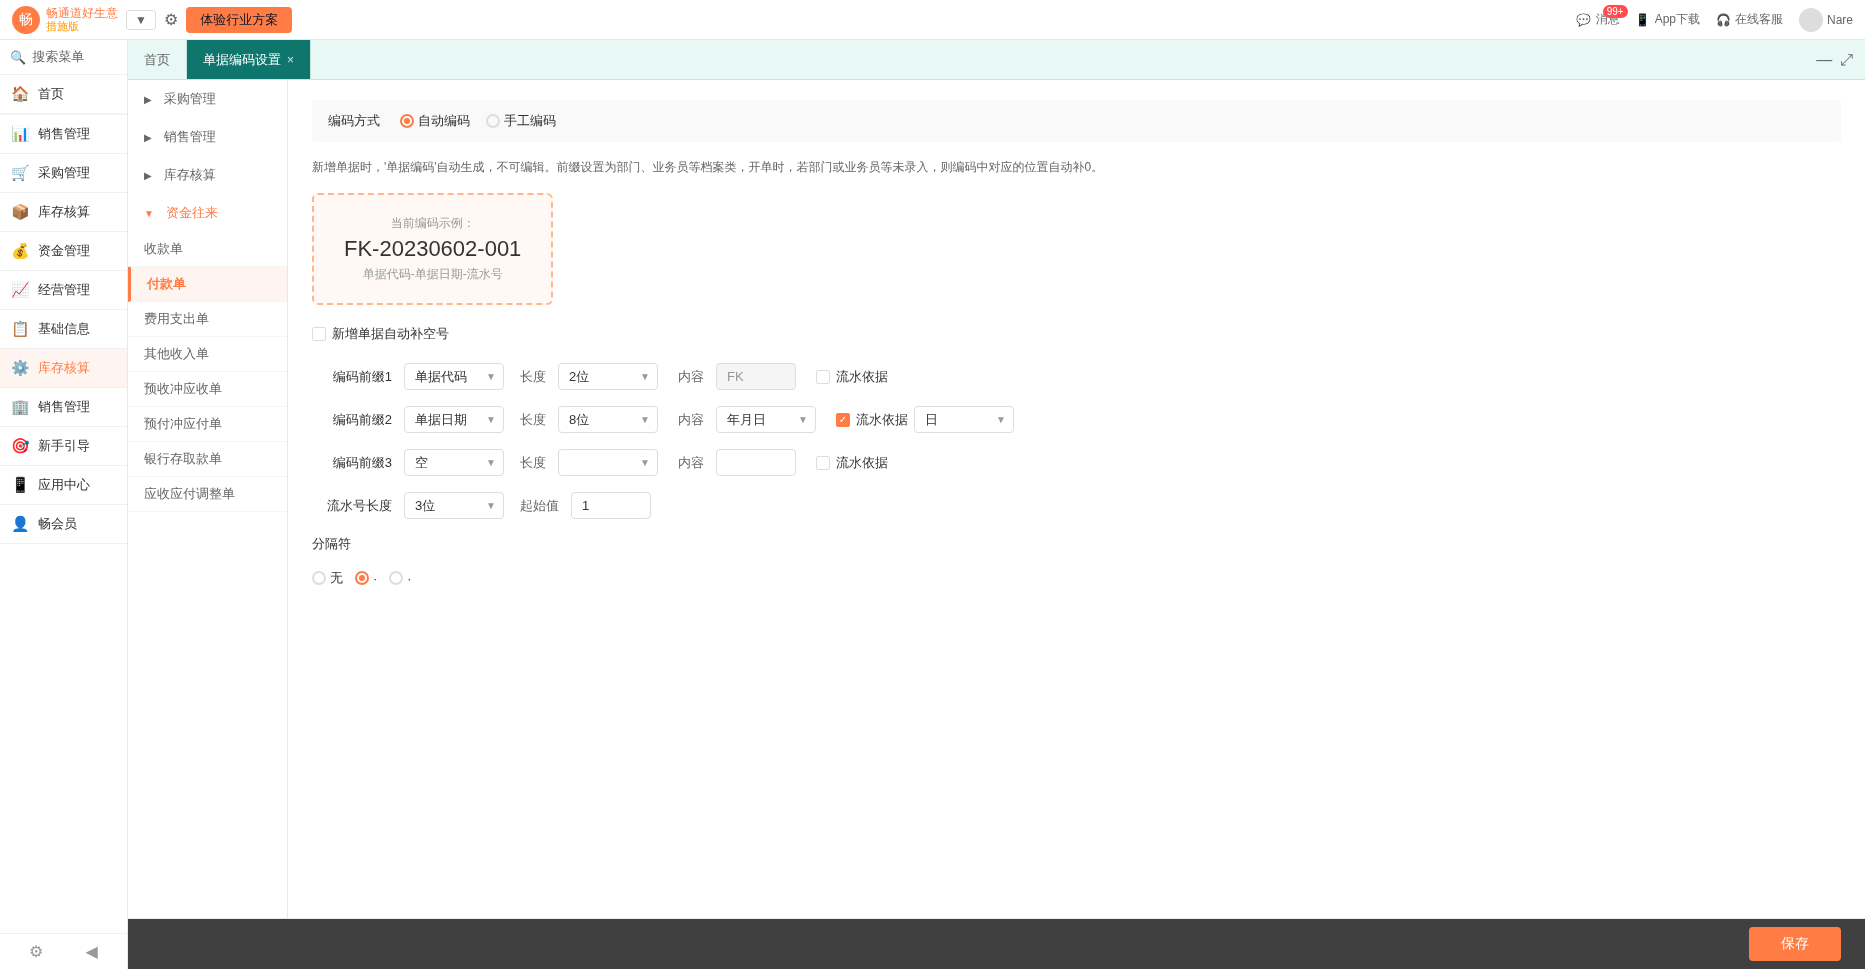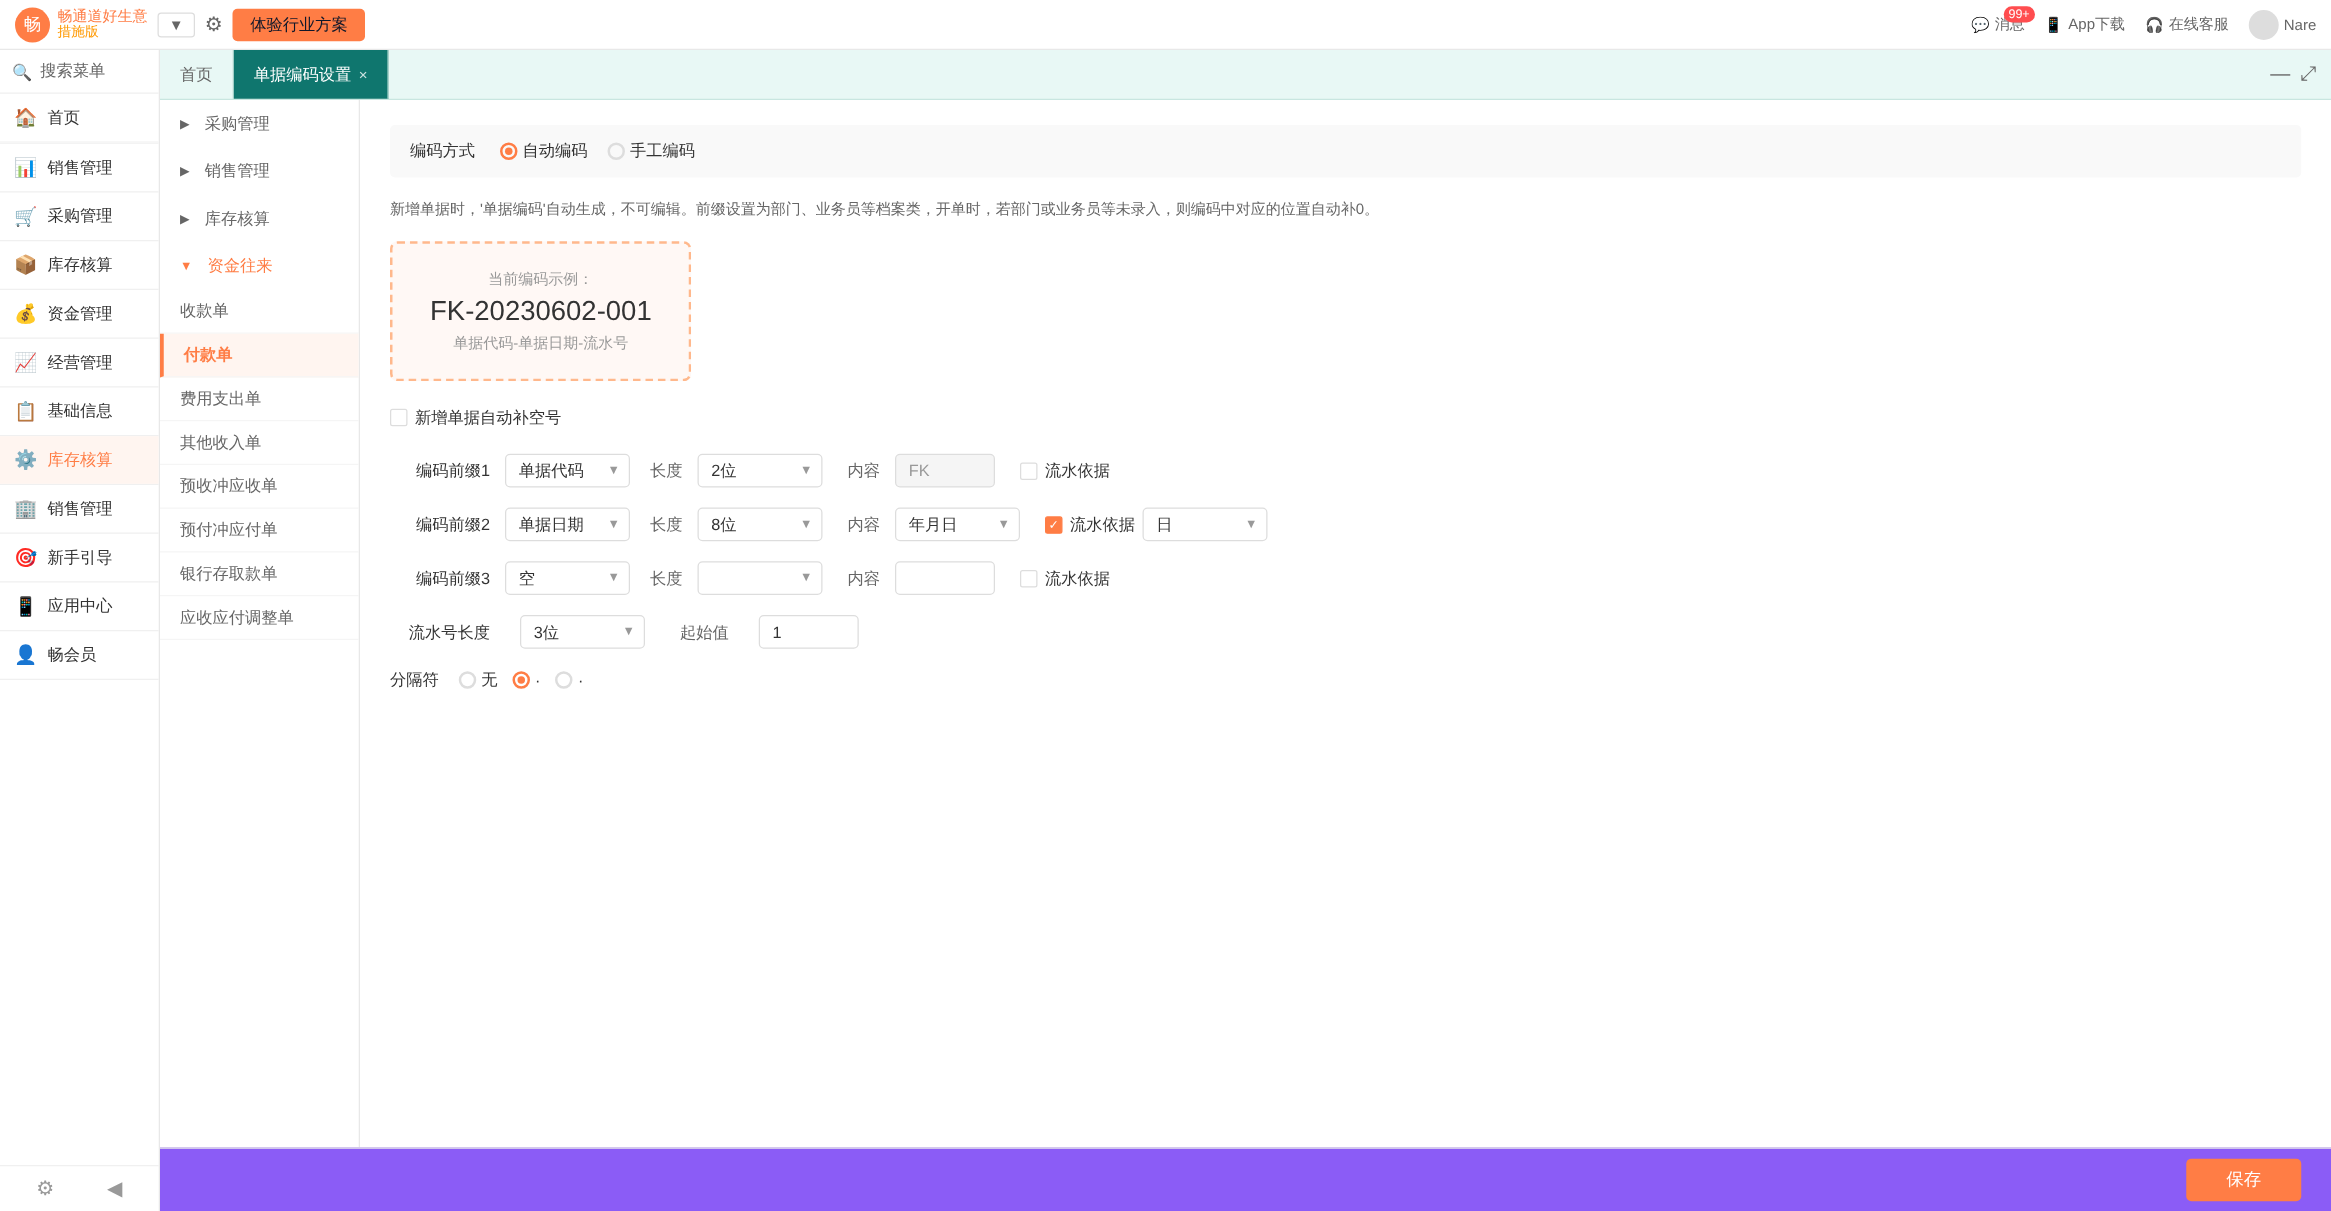--- a/index.html
+++ b/index.html
@@ -76,29 +76,29 @@
     .select-wrapper { position: relative; display: inline-flex; align-items: center; }
     .select-wrapper::after { content: '▼'; position: absolute; right: 8px; font-size: 10px; color: #999; pointer-events: none; }
     .form-input { border: 1px solid #ddd; border-radius: 4px; padding: 5px 10px; font-size: 13px; color: #333; background: #fff; }
     .form-input.readonly { background: #f5f5f5; color: #999; }
     .length-label { font-size: 13px; color: #666; margin-left: 4px; }
     .content-label { font-size: 13px; color: #666; margin-left: 8px; }
     .flow-check-group { display: flex; align-items: center; gap: 6px; margin-left: 8px; }
     .flow-check-label { font-size: 13px; color: #333; }
 
     
-    .serial-row { display: flex; align-items: center; gap: 24px; margin-bottom: 16px; }
-
-    
-    .separator-row { display: flex; align-items: flex-start; gap: 16px; margin-bottom: 20px; }
+    .serial-row { display: flex; align-items: center; gap: 12px; margin-bottom: 16px; }
+
+    
+    .separator-row { display: flex; align-items: flex-start; gap: 16px; margin-bottom: 20px; flex-direction: column; }
     .sep-label { font-size: 13px; color: #333; }
     .sep-options { display: flex; align-items: center; gap: 12px; }
 
     
-    .bottom-bar { background: #8b5cf6; border-top: 1px solid #e8e8e8; padding: 8px 24px; display: flex; align-items: flex-start; justify-content: flex-end; flex-shrink: 0; }
+    .bottom-bar { background: #404040; border-top: 1px solid #e8e8e8; padding: 8px 24px; display: flex; align-items: flex-start; justify-content: flex-end; flex-shrink: 0; }
     .save-btn { background: #ff7d45; color: white; border: none; border-radius: 4px; padding: 8px 32px; font-size: 14px; cursor: pointer; }
     .submenu-item { padding: 8px 16px; font-size: 13px; color: #666; cursor: pointer; border-bottom: 1px solid #f5f5f5; }
     .submenu-item.active { background: #fff5f0; color: #ff7d45; font-weight: bold; }
 
     .nav-section { border-bottom: 1px solid #f0f0f0; }
     .nav-section-header { padding: 10px 12px; display: flex; align-items: center; gap: 8px; cursor: pointer; font-size: 13px; color: #333; }
     .nav-open { color: #ff7d45; }
 
     .checkbox-checked { width: 14px; height: 14px; background: #ff7d45; border: 1px solid #ff7d45; border-radius: 2px; display: inline-flex; align-items: center; justify-content: center; color: white; font-size: 10px; cursor: pointer; }
     .checkbox-unchecked { width: 14px; height: 14px; border: 1px solid #ddd; border-radius: 2px; display: inline-flex; align-items: center; justify-content: center; cursor: pointer; }

